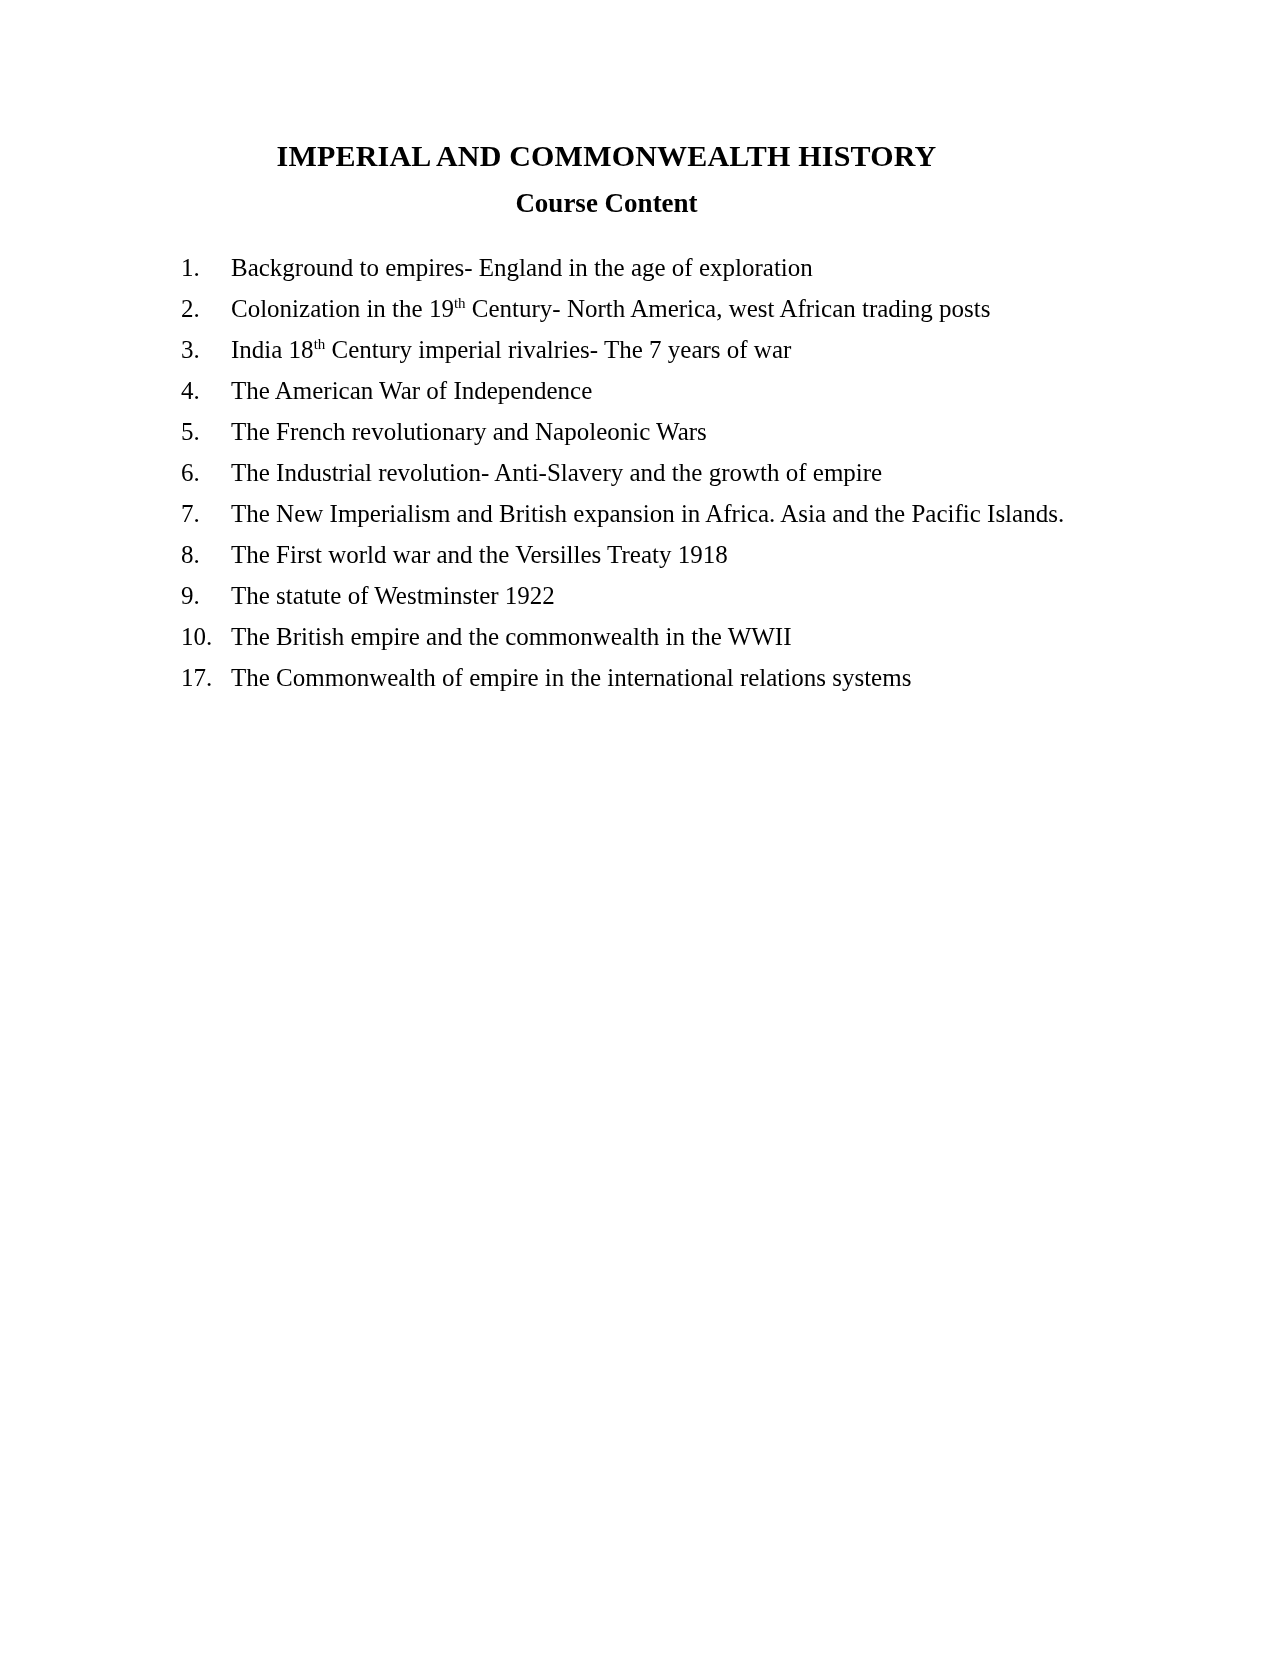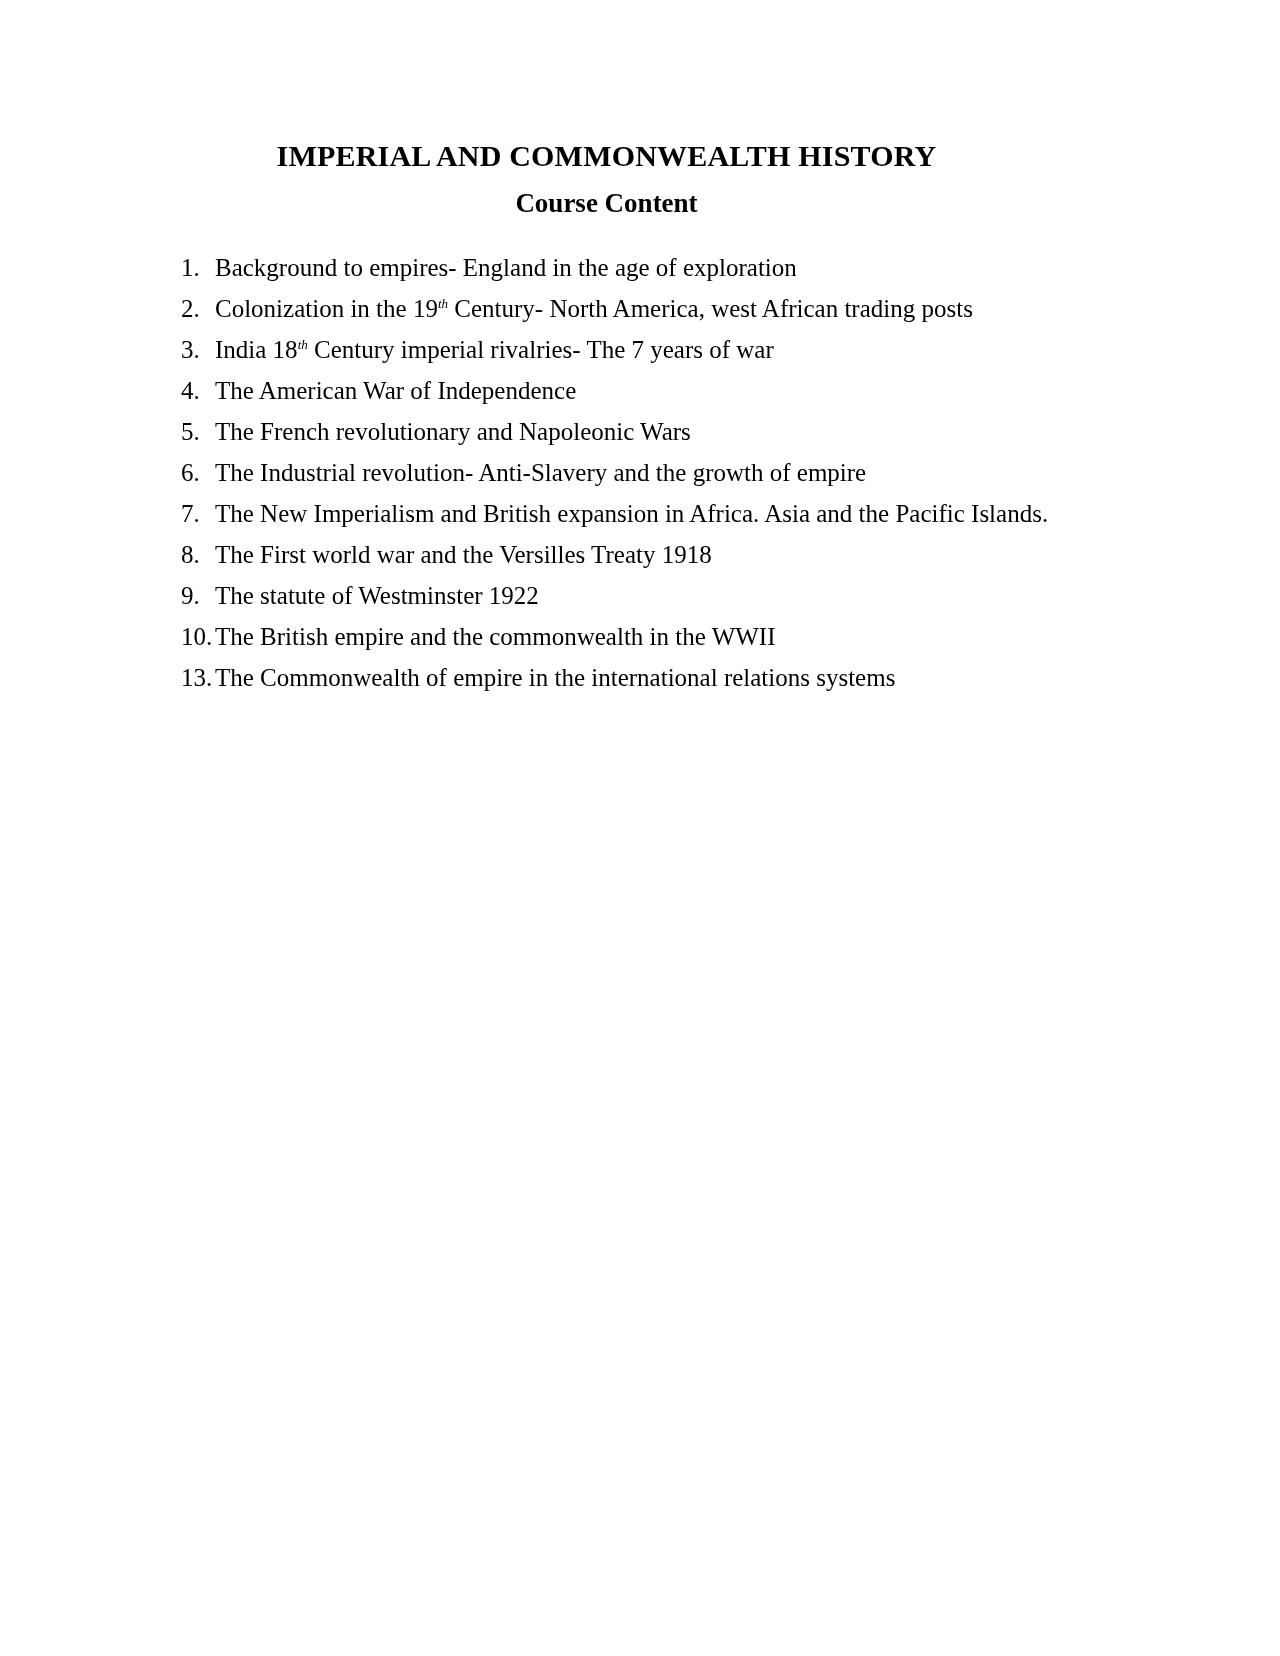--- a/index.html
+++ b/index.html
@@ -50,26 +50,26 @@
     white-space: nowrap;
   }
   .num {
     flex: 0 0 35px;
     width: 35px;
     padding-left: 1px;
   }
   .txt {
     flex: 1 1 auto;
     white-space: nowrap;
+    margin-left: 16px;
   }
   .sup {
-    font-size: 13px;
+    font-size: 15px;
     line-height: 0;
     vertical-align: super;
-    font-style: italic;
   }
 </style>
 </head>
 <body>
 
 <div class="page">
   <div class="content">
     <h1 class="doc-title">IMPERIAL AND COMMONWEALTH HISTORY</h1>
     <h2 class="doc-subtitle">Course Content</h2>
     <ol class="course-list" id="course-list">
@@ -107,18 +107,18 @@
   </li>
         <li class="item">
     <span class="num">9.</span>
     <span class="txt"><span class="pre">The statute of Westminster 1922</span><sup class="sup"></sup><span class="post"></span></span>
   </li>
         <li class="item">
     <span class="num">10.</span>
     <span class="txt"><span class="pre">The British empire and the commonwealth in the WWII</span><sup class="sup"></sup><span class="post"></span></span>
   </li>
         <li class="item">
-    <span class="num">13.</span>
+    <span class="num">17.</span>
     <span class="txt"><span class="pre">The Commonwealth of empire in the international relations systems</span><sup class="sup"></sup><span class="post"></span></span>
   </li>
       </ol>
   </div>
 </div>
 
 </body></html>

